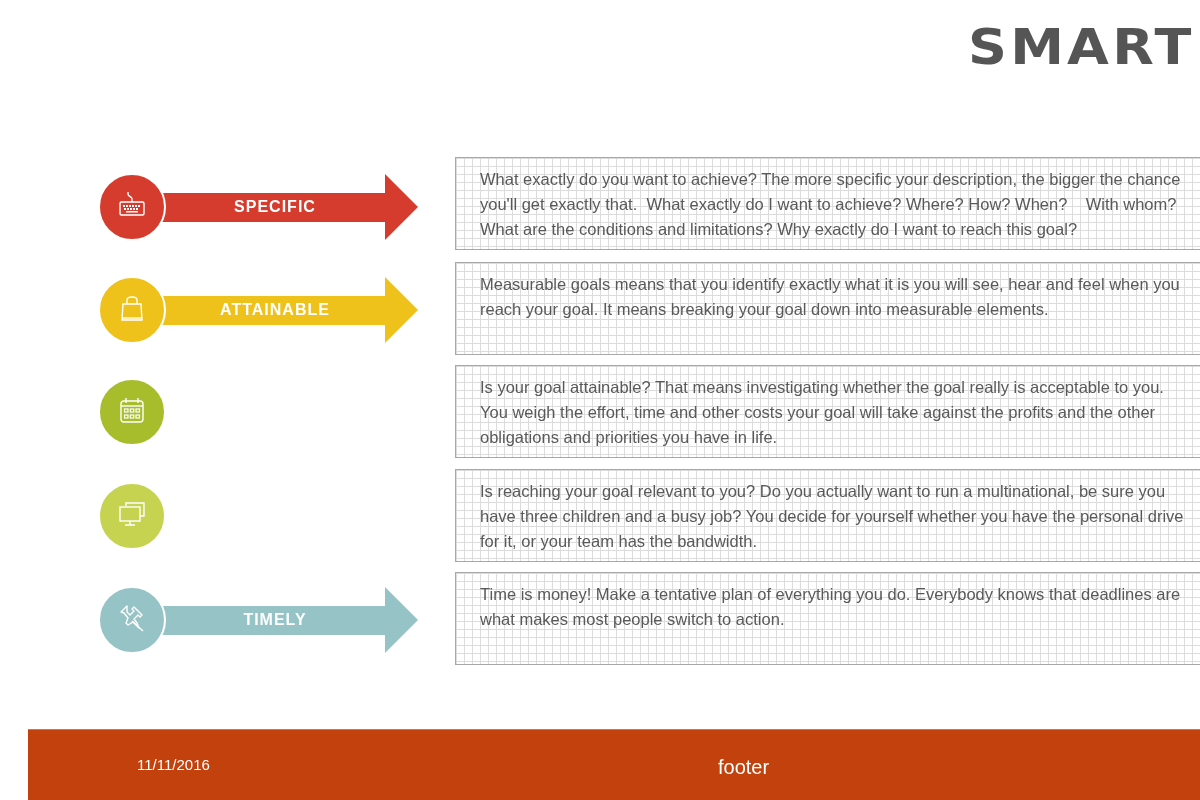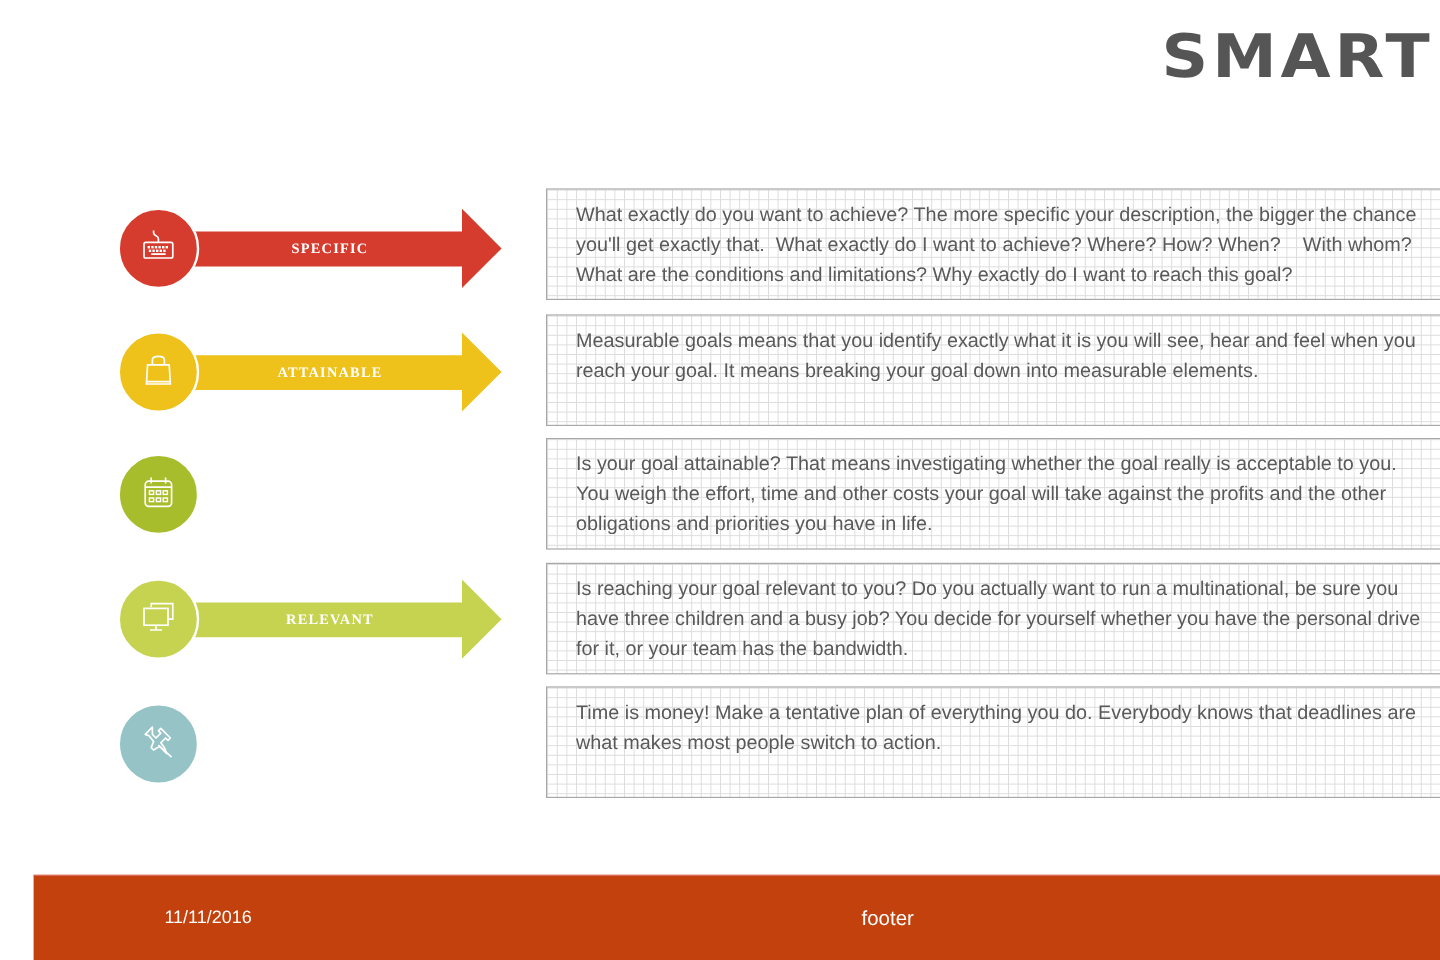--- a/index.html
+++ b/index.html
@@ -3,31 +3,31 @@
 <meta charset="utf-8">
 <style>
   html, body { margin:0; padding:0; }
   body { width:1200px; height:800px; position:relative; overflow:hidden; background:#ffffff; font-family:"Liberation Sans", sans-serif; }
   .title { position:absolute; left:968px; top:18px; font-family:"DejaVu Sans", sans-serif; font-weight:bold; font-size:50px; color:#555555; letter-spacing:3px; white-space:nowrap; transform:scaleX(1.08); transform-origin:left top; }
   .row { position:absolute; left:0; width:1200px; height:100px; }
   .badge { position:absolute; left:98px; width:68px; height:68px; border-radius:50%; box-sizing:border-box; border:2px solid #ffffff; z-index:2; display:flex; align-items:center; justify-content:center; }
   .badge svg { width:34px; height:34px; }
   .arrow { position:absolute; left:140px; width:280px; height:66px; z-index:1; }
   .arrow svg { position:absolute; left:0; top:0; }
-  .arrow-label { position:absolute; left:0; width:270px; top:0; height:66px; display:flex; align-items:center; justify-content:center; color:#ffffff; font-family:Liberation Serif, serif; font-weight:bold; font-size:12px; letter-spacing:1px; padding-left:0; }
+  .arrow-label { position:absolute; left:0; width:270px; top:0; height:66px; display:flex; align-items:center; justify-content:center; color:#ffffff; font-family:Liberation Sans, sans-serif; font-weight:bold; font-size:16px; letter-spacing:1px; padding-left:0; }
   .desc { position:absolute; left:455px; width:760px; box-sizing:border-box; border:1px solid #a8a8a8;
     background-color:#ffffff;
     background-image:
       linear-gradient(to right, #dcdcdc 1px, transparent 1px),
       linear-gradient(to bottom, #dcdcdc 1px, transparent 1px);
     background-size:8px 8px;
     padding:9px 0 0 24px; font-family:"Liberation Sans", sans-serif; font-size:16.5px; line-height:25px; color:#595959; white-space:pre; overflow:hidden; }
   .footer { position:absolute; left:0; top:729px; width:1200px; height:71px; background:#c2410c; border-top:1px solid #e0695d;margin-left:28px; }
   .footer-date { position:absolute; left:109px; top:26px; color:#ffffff; font-size:15px; }
-  .footer-text { position:absolute; left:690px; top:26px; color:#ffffff; font-size:17px; }
+  .footer-text { position:absolute; left:690px; top:26px; color:#ffffff; font-size:20px; }
 </style>
 </head>
 <body>
 
 <div class="title">SMART GOALS</div>
 
 <div class="row" style="top:157px;">
   <div class="badge" style="top:16px;background:#d63c2d;">
     <span>
       <svg viewBox="0 0 34 34" fill="none" stroke="#fff" stroke-width="1.4">
@@ -107,40 +107,40 @@
 <div class="row" style="top:469px;">
   <div class="badge" style="top:13px;background:#c6d350;">
     <span>
       <svg viewBox="0 0 34 34" fill="none" stroke="#fff" stroke-width="1.4">
         <path d="M11 9 V6 H29 V19 H25"></path>
         <rect x="5" y="10" width="20" height="14"></rect>
         <path d="M15 24 V28 M10 28 H20"></path>
       </svg>
     </span>
   </div>
-  <div class="arrow" style="top:14px;">
-    <svg width="280" height="66" viewBox="0 0 280 66">
-        <polygon points="0,19 245,19 245,0 278,33 245,66 245,48 0,48" fill="#c6d350"></polygon>
-      </svg>
-    <div class="arrow-label">RELEVANT</div>
-  </div>
   <div class="desc" style="top:0;height:93px;">Is reaching your goal relevant to you? Do you actually want to run a multinational, be sure you
 have three children and a busy job? You decide for yourself whether you have the personal drive
 for it, or your team has the bandwidth.</div>
 </div>
 
 <div class="row" style="top:572px;">
   <div class="badge" style="top:14px;background:#95c3c6;">
     <span>
       <svg viewBox="0 0 34 34" fill="none" stroke="#fff" stroke-width="1.4" stroke-linejoin="round">
         <path d="M12 5 L6 11 L9 12 L13 17 L11 22 L13 24 L18 21 L22 25 L24 27 L22 22 L19 18 L23 14 L25 16 L27 14 L19 6 L17 8 L19 10 L15 14 L12 11 Z" transform="rotate(0 17 17)"></path>
         <path d="M17 20 L28 30"></path>
       </svg>
     </span>
   </div>
+  <div class="arrow" style="top:15px;">
+    <svg width="280" height="66" viewBox="0 0 280 66">
+        <polygon points="0,19 245,19 245,0 278,33 245,66 245,48 0,48" fill="#95c3c6"></polygon>
+      </svg>
+    <div class="arrow-label">TIMELY</div>
+  </div>
   <div class="desc" style="top:0;height:93px;">Time is money! Make a tentative plan of everything you do. Everybody knows that deadlines are
 what makes most people switch to action.</div>
 </div>
 
 <div class="footer">
   <div class="footer-date">11/11/2016</div>
   <div class="footer-text">footer</div>
 </div>
 
 </body></html>

